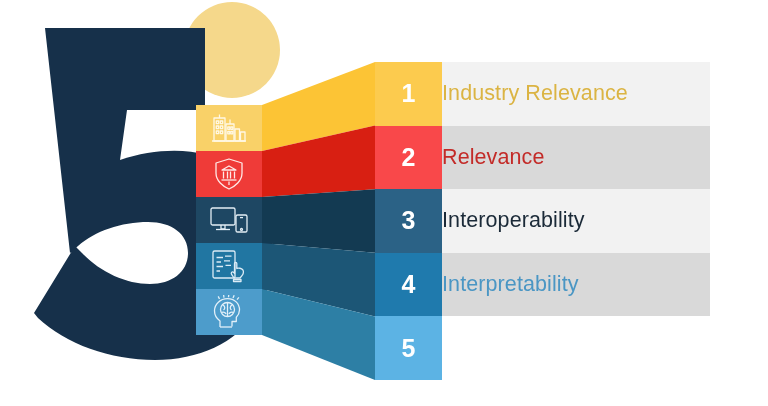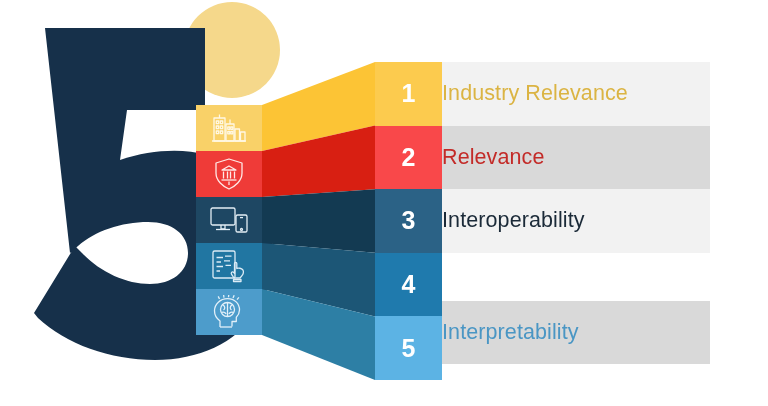--- a/index.html
+++ b/index.html
@@ -199,18 +199,18 @@
   <div class="labels">
     <div class="label-row" id="lb0" style="background: rgb(242, 242, 242);">
       <span class="label-text" style="color: rgb(219, 180, 67);">Industry Relevance</span>
     </div>
     <div class="label-row" id="lb1" style="background: rgb(217, 217, 217);">
       <span class="label-text" style="color: rgb(195, 43, 40);">Relevance</span>
     </div>
     <div class="label-row" id="lb2" style="background: rgb(242, 242, 242);">
       <span class="label-text" style="color: rgb(27, 42, 56);">Interoperability</span>
     </div>
-    <div class="label-row" id="lb3" style="background: rgb(217, 217, 217); margin-top: 48px;">
+    <div class="label-row" id="lb3" style="background: rgb(217, 217, 217);">
       <span class="label-text" style="color: rgb(74, 150, 196);">Interpretability</span>
     </div>
   </div>
 
 </div>
 
 </body></html>

